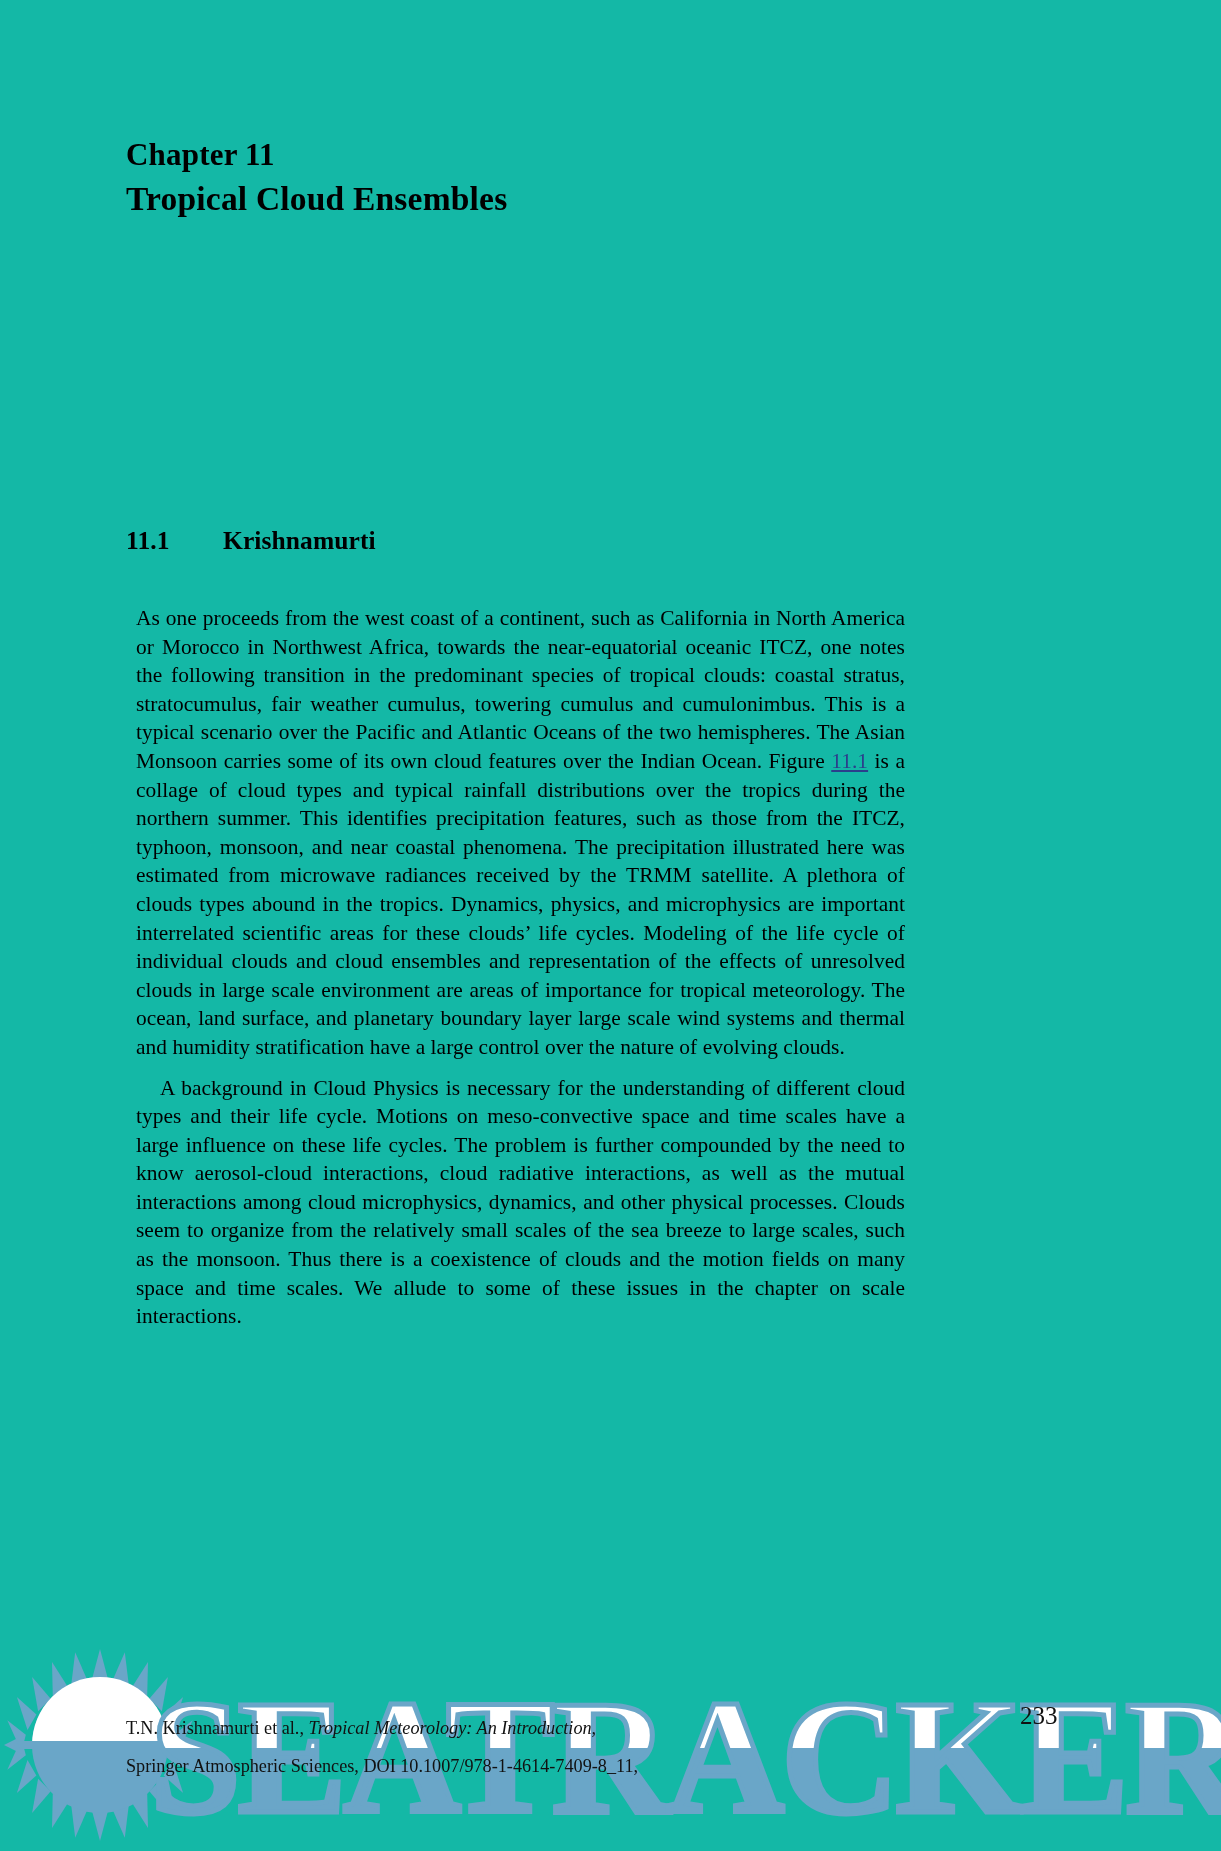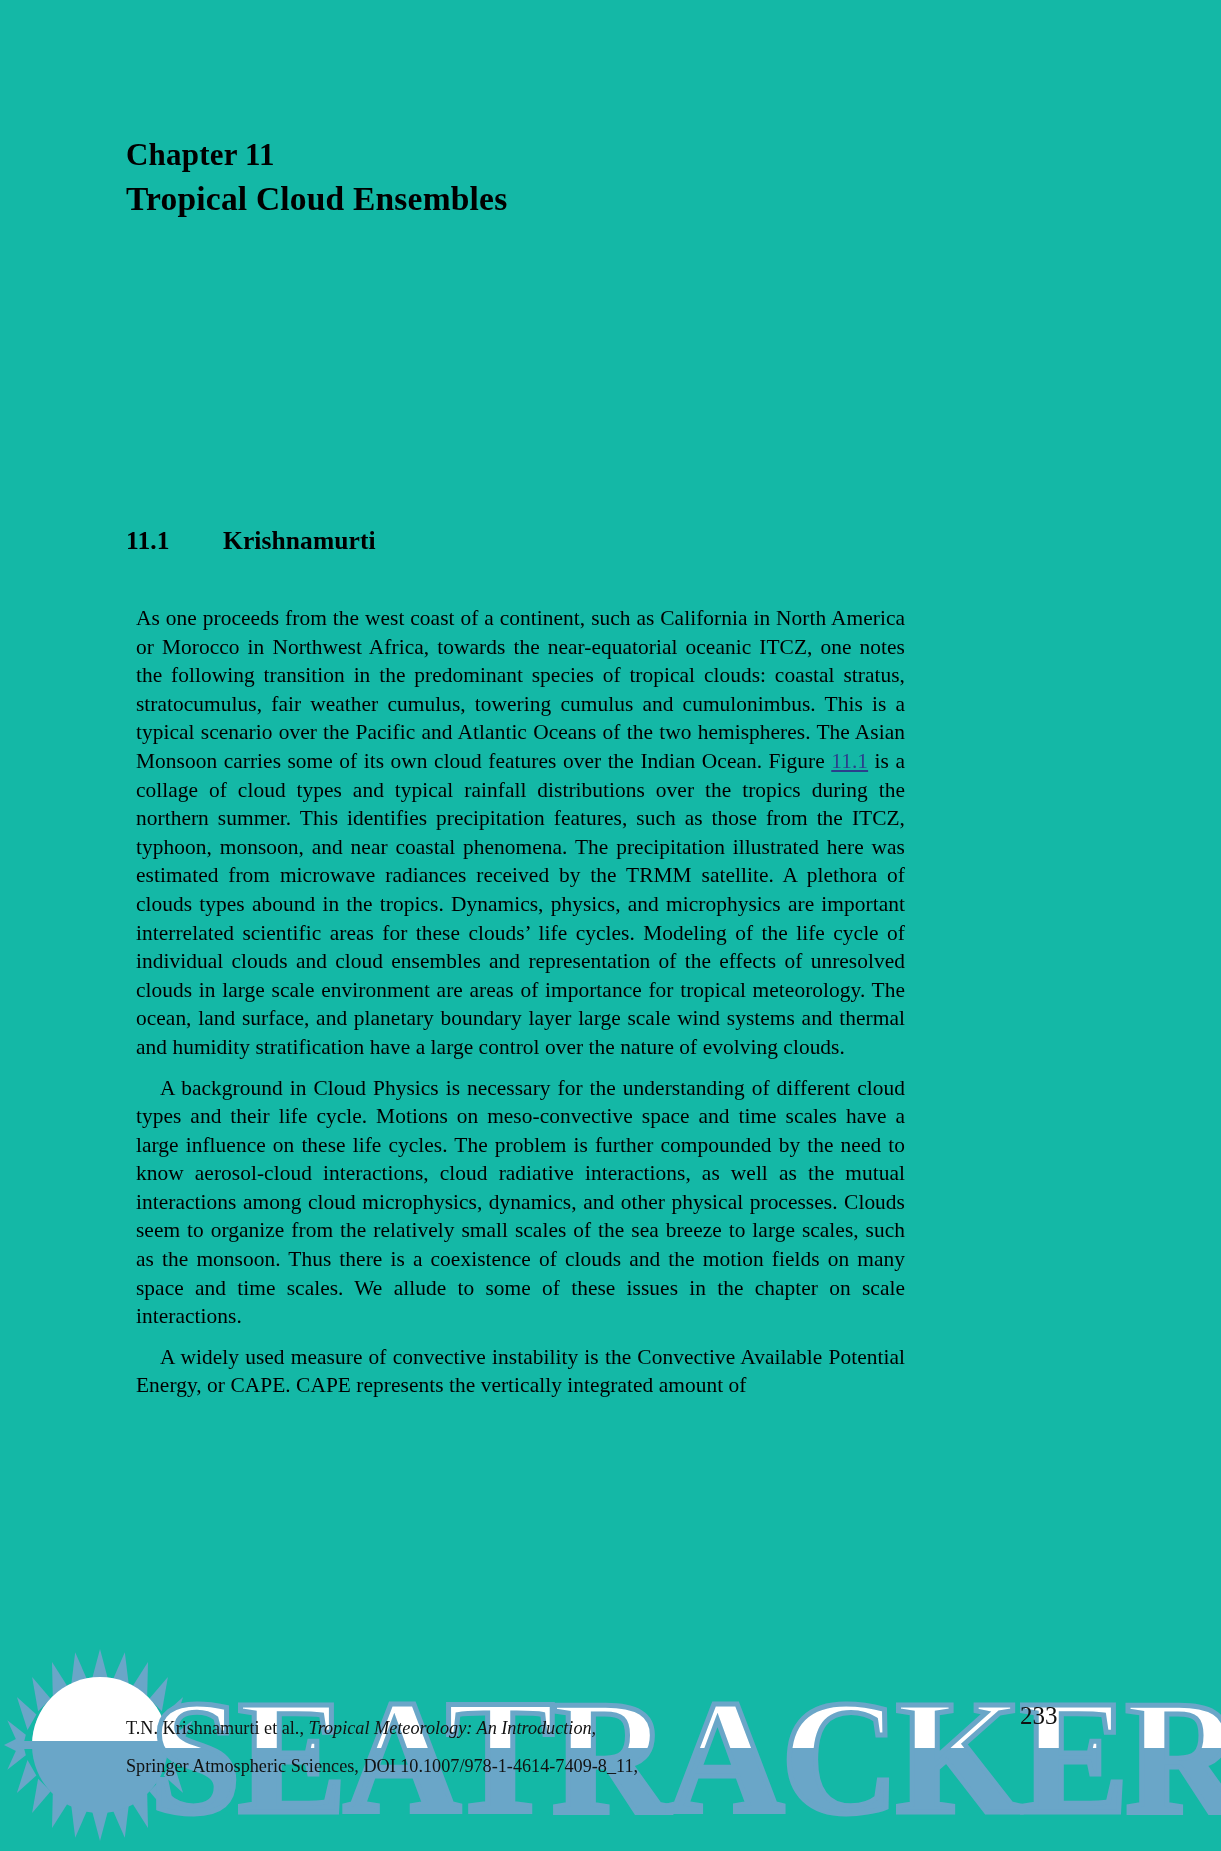--- a/index.html
+++ b/index.html
@@ -147,21 +147,20 @@
     <span class="sec-num">11.1</span>
     <span class="sec-title">Krishnamurti</span>
   </div>
 
   <div class="body-col">
 
     <p><span>As one proceeds from the west coast of a continent, such as California in North America or Morocco in Northwest Africa, towards the near-equatorial oceanic ITCZ, one notes the following transition in the predominant species of tropical clouds: coastal stratus, stratocumulus, fair weather cumulus, towering cumulus and cumulonimbus. This is a typical scenario over the Pacific and Atlantic Oceans of the two hemispheres. The Asian Monsoon carries some of its own cloud features over the Indian Ocean. Figure </span><a href="#" class="xref">11.1</a><span> is a collage of cloud types and typical rainfall distributions over the tropics during the northern summer. This identifies precipitation features, such as those from the ITCZ, typhoon, monsoon, and near coastal phenomena. The precipitation illustrated here was estimated from microwave radiances received by the TRMM satellite. A plethora of clouds types abound in the tropics. Dynamics, physics, and microphysics are important interrelated scientific areas for these clouds’ life cycles. Modeling of the life cycle of individual clouds and cloud ensembles and representation of the effects of unresolved clouds in large scale environment are areas of importance for tropical meteorology. The ocean, land surface, and planetary boundary layer large scale wind systems and thermal and humidity stratification have a large control over the nature of evolving clouds.</span></p>
 
     <p class="indented">A background in Cloud Physics is necessary for the understanding of different cloud types and their life cycle. Motions on meso-convective space and time scales have a large influence on these life cycles. The problem is further compounded by the need to know aerosol-cloud interactions, cloud radiative interactions, as well as the mutual interactions among cloud microphysics, dynamics, and other physical processes. Clouds seem to organize from the relatively small scales of the sea breeze to large scales, such as the monsoon. Thus there is a coexistence of clouds and the motion fields on many space and time scales. We allude to some of these issues in the chapter on scale interactions.</p>
 
-    <p class="indented">A widely used measure of convective instability is the Convective Available Potential Energy, or CAPE. CAPE represents the vertically integrated amount of</p>
   </div>
 
   <div id="watermark">
     <svg viewBox="0 0 1221 211" xmlns="http://www.w3.org/2000/svg">
       <defs>
 
         <clipPath id="clip-top">
           <rect x="0" y="0" width="1221" height="108"></rect>
         </clipPath>
         <clipPath id="clip-bottom">

